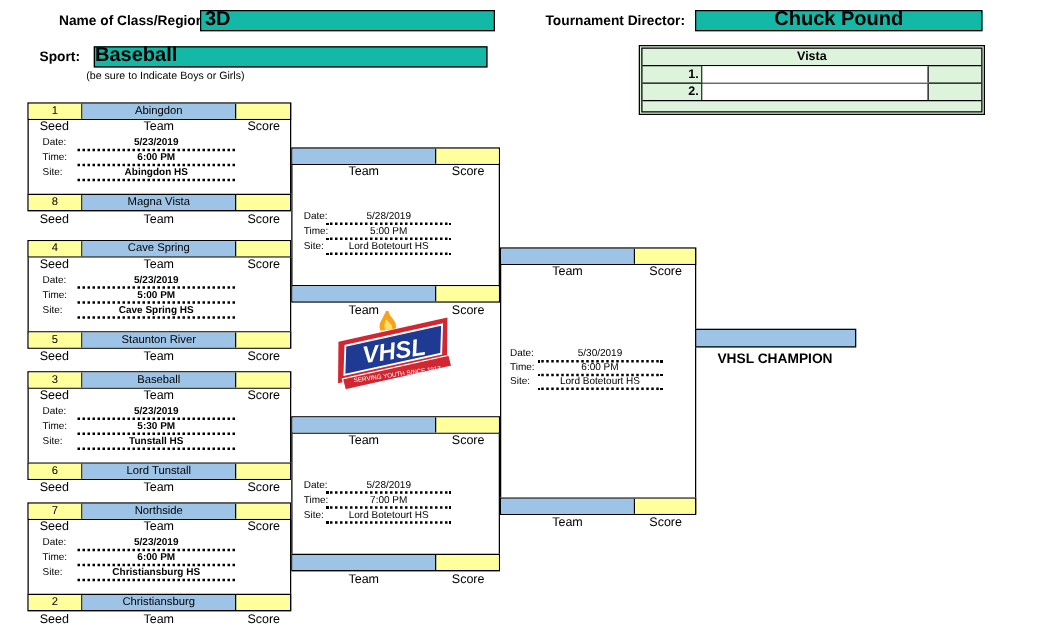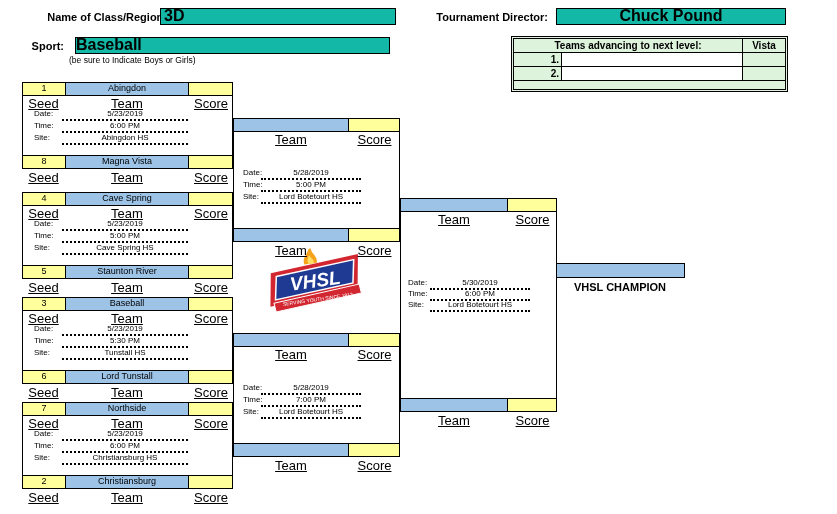--- a/index.html
+++ b/index.html
@@ -29,33 +29,33 @@
   .adv-rec{flex:1;}
   .adv-fill{height:8px;}
   
   .mwrap{position:absolute;}
   .mbox{position:absolute;left:0;right:0;border:1.5px solid #000;box-sizing:border-box;z-index:1;}
   .trow{position:absolute;display:flex;height:14px;border:1.5px solid #000;box-sizing:border-box;z-index:2;background:#fff;}
   .trow .c{box-sizing:border-box;height:100%;font-size:9px;text-align:center;line-height:11px;overflow:hidden;}
   .c-seed{width:43px;background:#FFFF9C;border-right:1.5px solid #000;}
   .c-team{flex:1;background:#9DC3E6;}
   .c-score{width:44px;background:#FFFF9C;border-left:1.5px solid #000;}
-  .lblrow{position:absolute;display:flex;font-size:13px;z-index:2;width:100%;text-decoration:underline;}
+  .lblrow{position:absolute;display:flex;font-size:10px;z-index:2;width:100%;}
   .lblrow span{text-align:center;}
   .l-seed{width:43px;} .l-team{flex:1;} .l-score{width:44px;}
   .info{position:absolute;width:100%;font-size:8px;height:12px;z-index:2;}
   .ilbl{position:absolute;left:12px;top:0;}
   .ival{position:absolute;text-align:center;border-bottom:2px dotted #000;padding-bottom:1px;top:0;}
   
   .match{left:22px;width:211px;height:88px;}
   .match .m-box{top:0;height:87px;}
   .match .m-bar1{top:0;left:0;width:211px;}
   .match .m-lbl1{top:14px;}
   .match .m-date{top:27px;} .match .m-time{top:39px;} .match .m-site{top:51px;}
-  .match .ival{left:40px;width:126px;}
+  .match .ival{left:40px;width:126px;font-weight:bold;}
   .match .m-bar2{top:73px;left:0;width:211px;}
   .match .m-lbl2{top:88px;}
   
   .sf{left:233px;width:167px;height:125px;}
   .sf .m-box{top:0;height:124px;}
   .sf .m-bar1{top:0;left:0;width:167px;}
   .sf .m-lbl1{top:14px;}
   .sf .m-date{top:50px;} .sf .m-time{top:62px;} .sf .m-site{top:74px;}
   .sf .ilbl{left:10px;}
   .sf .ival{left:28px;width:100px;}
@@ -85,21 +85,20 @@
 
 <div class="abs hlabel" style="left:400px;top:11px;width:148px;text-align:right;">Tournament Director:</div>
 <div class="abs hbox" style="left:556px;top:8px;width:230px;text-align:center;">Chuck Pound</div>
 
 <div class="abs hlabel" style="left:0;top:40px;width:64px;text-align:right;">Sport:</div>
 <div class="abs hbox" style="left:75px;top:37px;width:315px;">Baseball</div>
 <div class="abs hnote" style="left:69px;top:55px;width:330px;">(be sure to Indicate Boys or Girls)</div>
 
 <div class="abs adv">
   <div class="advrow">
-    <div class="adv-title">Teams advancing to next level:</div>
     <div class="adv-record">Vista</div>
   </div>
   <div class="advrow">
     <div class="adv-num">1.</div>
     <div class="adv-team"></div>
     <div class="adv-rec"></div>
   </div>
   <div class="advrow">
     <div class="adv-num">2.</div>
     <div class="adv-team"></div>

